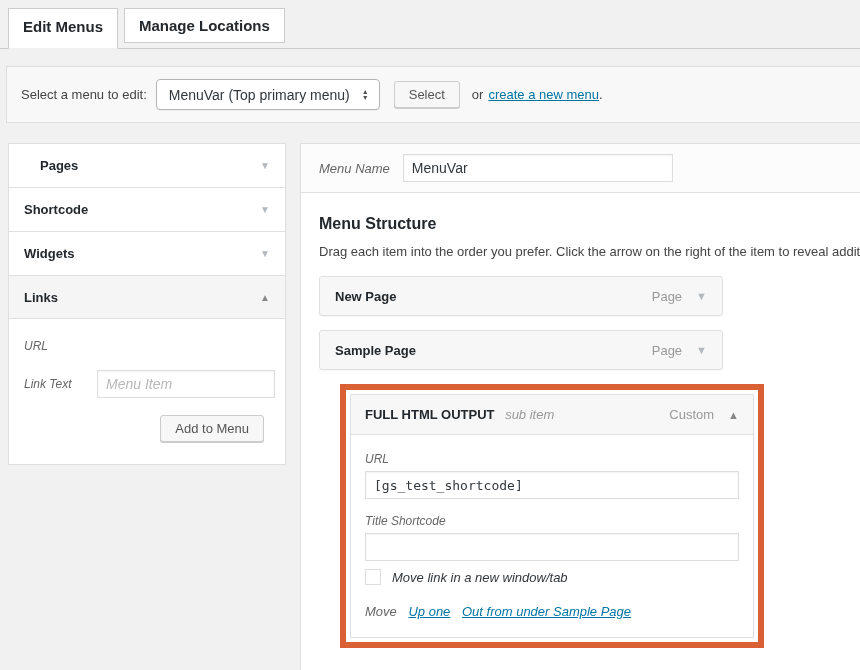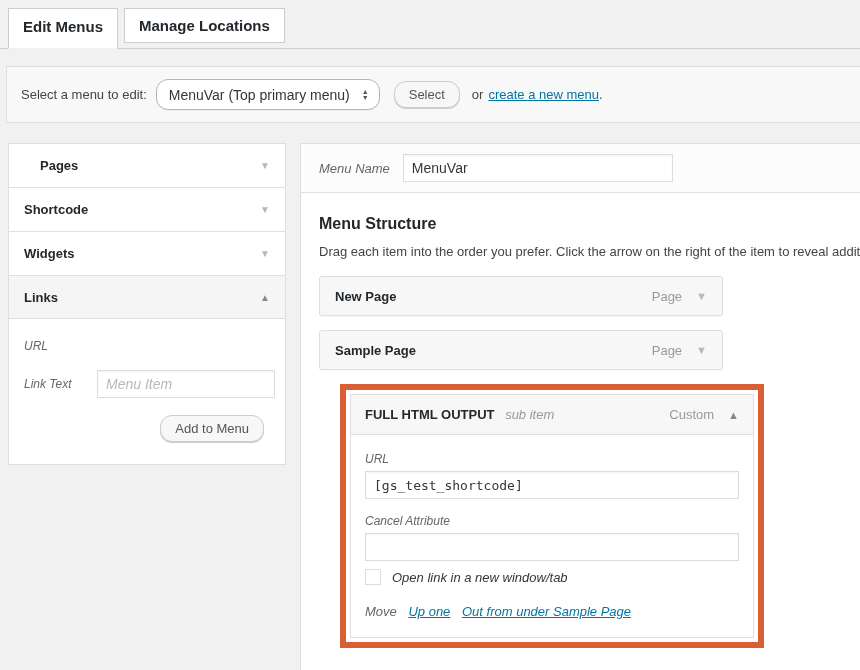--- a/index.html
+++ b/index.html
@@ -48,35 +48,35 @@
     display: flex;
     align-items: center;
     white-space: nowrap;
   }
   .manage-bar .bar-label { color: #444; margin-right: 9px; }
   .fake-select {
     display: inline-flex;
     align-items: center;
     background: #fff;
     border: 1px solid #b4b4b4;
-    border-radius: 12px;
+    border-radius: 4px;
     height: 31px;
     padding: 0 10px 0 12px;
     font-size: 14px;
     color: #32373c;
     cursor: pointer;
     box-shadow: 0 1px 0 rgba(0,0,0,.04);
   }
   .updown { display: inline-flex; flex-direction: column; margin-left: 12px; color: #555; }
   .updown i { font-style: normal; font-size: 7px; line-height: 6px; }
   .btn {
     display: inline-block;
     background: #f7f7f7;
     border: 1px solid #ccc;
-    border-radius: 12px;
+    border-radius: 3px;
     color: #555;
     font-size: 13px;
     padding: 5px 14px;
     cursor: pointer;
     box-shadow: 0 1px 0 #ccc;
   }
   .manage-bar .btn { margin-left: 14px; }
   .or-text { margin: 0 5px 0 12px; }
   a.link { color: #0074a2; text-decoration: underline; cursor: pointer; }
 
@@ -324,28 +324,28 @@
                 <span class="arrow">▲</span>
               </span>
             </div>
 
             <div class="expanded-body">
               <span class="field-lbl">URL</span>
               <input type="text" class="mono url-input" value="[gs_test_shortcode]" style="">
 
               <div class="two-col">
                 <div class="col-title">
-                  <span class="field-lbl">Cancel Attribute</span>
+                  <span class="field-lbl">Title Shortcode</span>
                   <input type="text" value="" style="">
                 </div>
               </div>
 
               <div class="checkbox-row">
                 <input type="checkbox" style="">
-                <span class="cb-label">Open link in a new window/tab</span>
+                <span class="cb-label">Move link in a new window/tab</span>
               </div>
 
               <div class="move-row">
                 <span class="move-word">Move</span>
                 <a class="link">Up one</a>
                 <a class="link">Out from under Sample Page</a>
               </div>
 
             </div>
 

